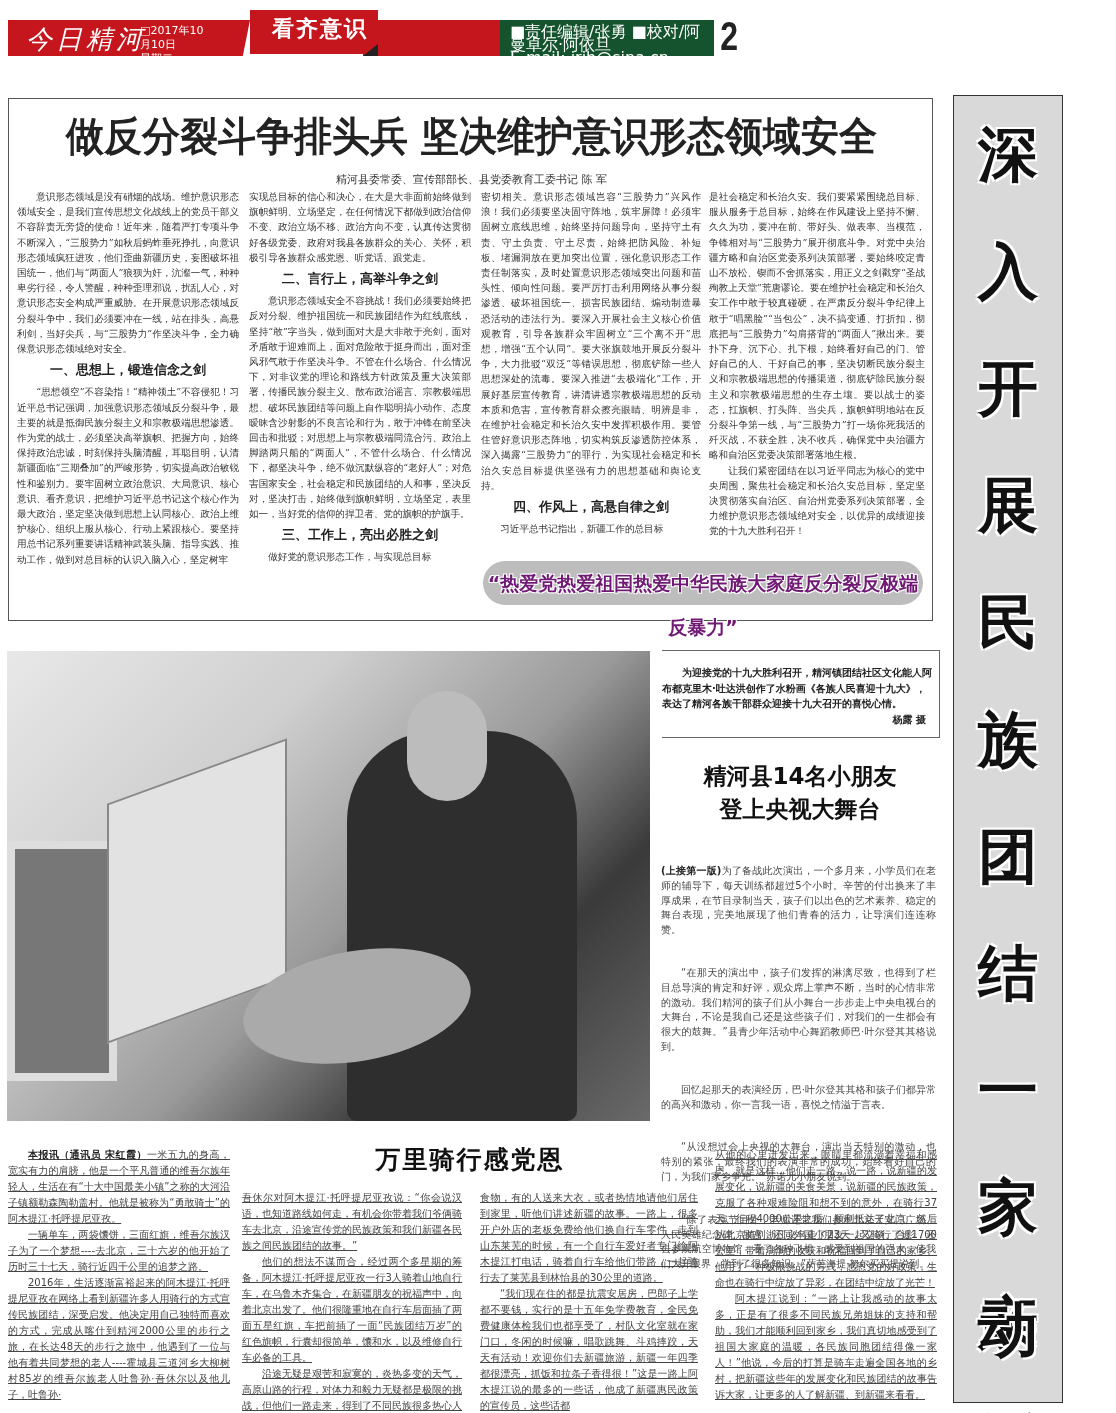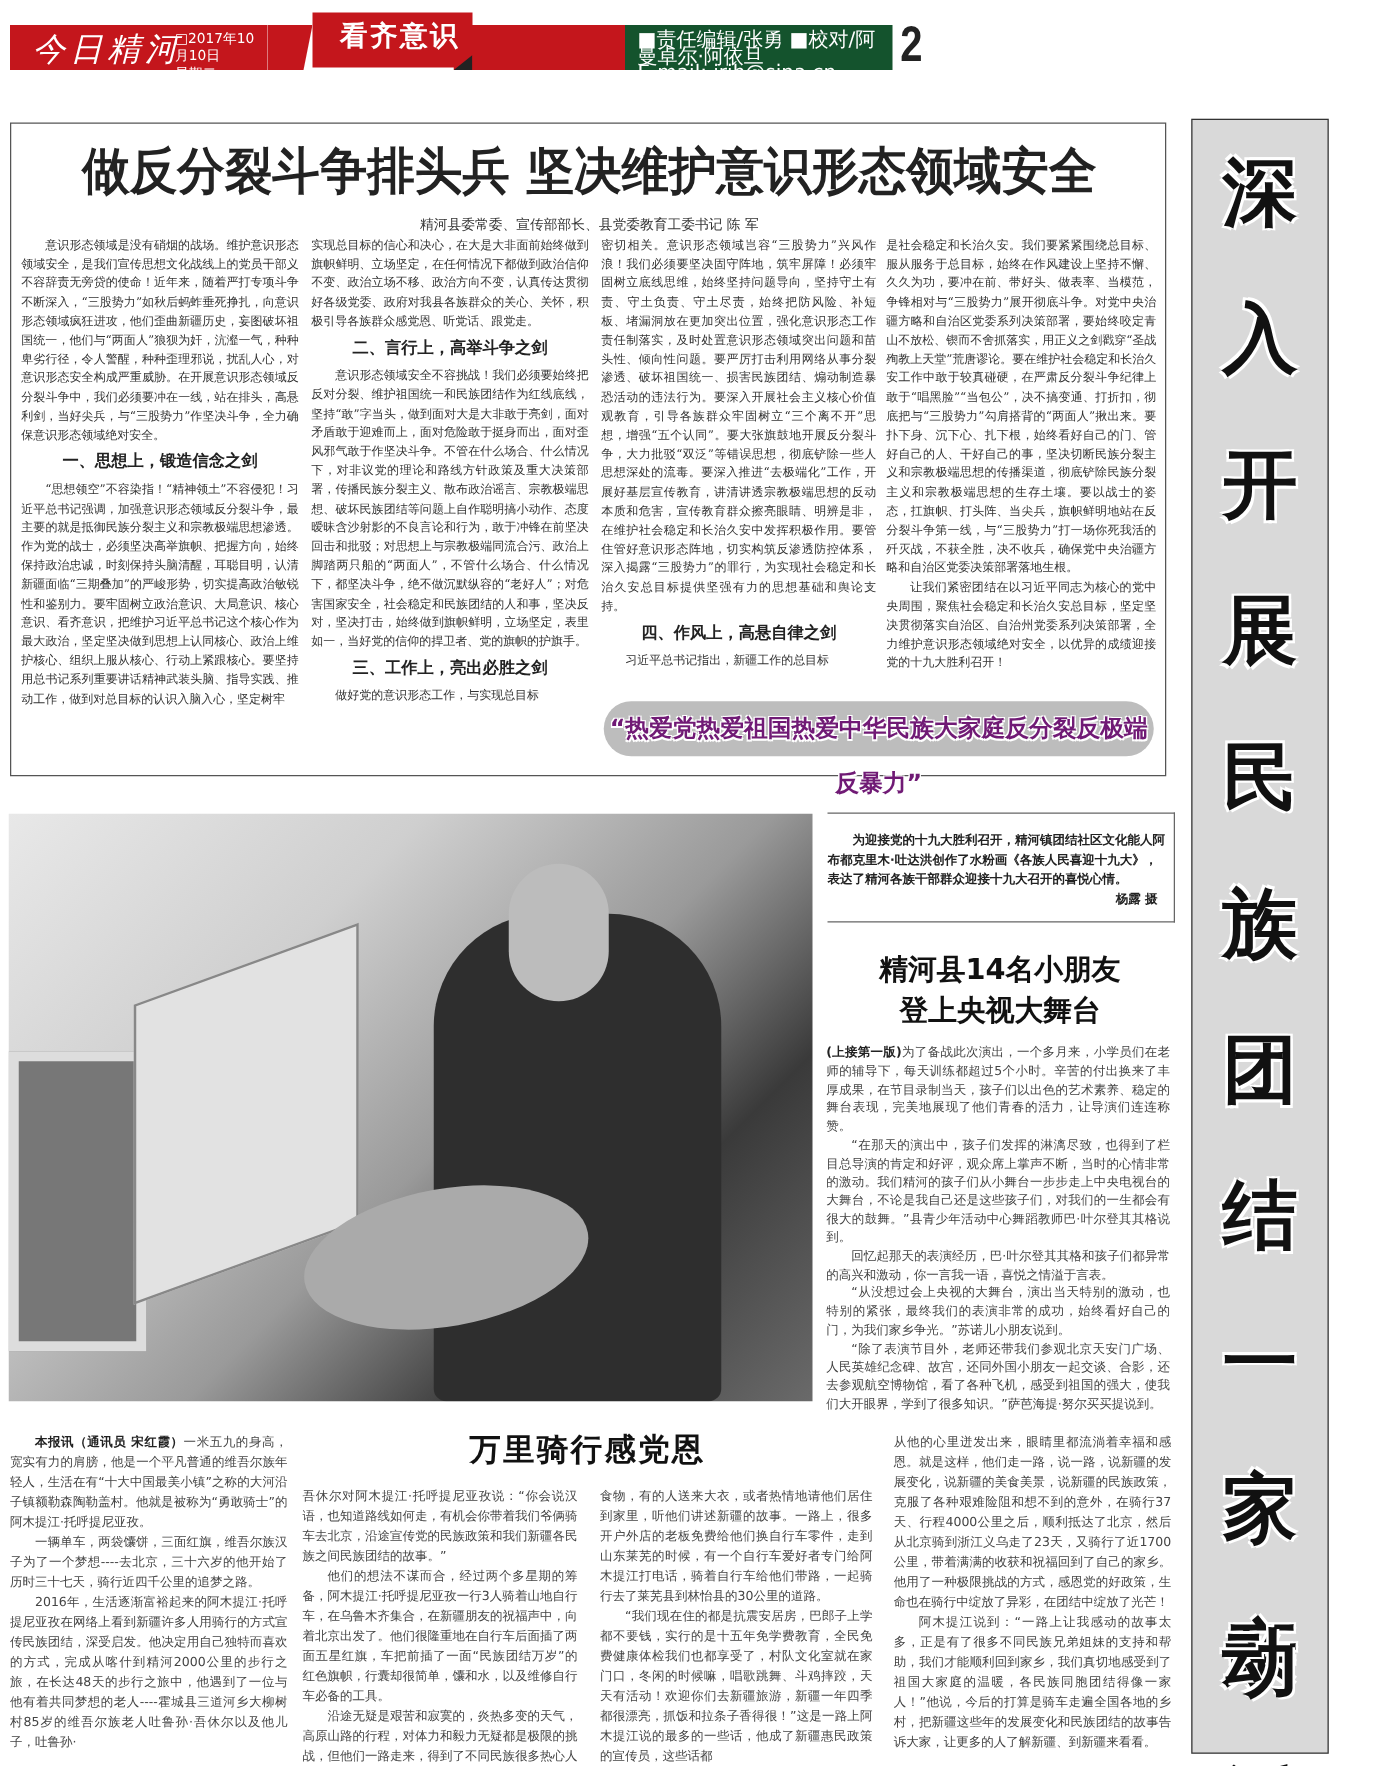--- a/index.html
+++ b/index.html
@@ -27,25 +27,25 @@
 .photo .easel{position:absolute;left:100px;top:120px;width:180px;height:240px;background:#e2e2e2;transform:skewY(-20deg);border:2px solid #888;}
 .photo .man{position:absolute;left:340px;top:80px;width:230px;height:390px;background:#2e2e2e;border-radius:90px 90px 10px 10px;}
 .photo .head{position:absolute;left:400px;top:40px;width:80px;height:110px;background:#bcbcbc;border-radius:40px;}
 .photo .palette{position:absolute;left:235px;top:300px;width:230px;height:110px;background:#aaa;border-radius:50%;transform:rotate(-10deg);}
 .photo .frame{position:absolute;left:0;top:190px;width:110px;height:240px;border:8px solid #ddd;background:#777;}
 .caption-box{position:absolute;left:662px;top:650px;width:278px;height:88px;border-right:1px solid #666;border-top:1px solid #666;border-bottom:1px solid #666;}
 .caption{position:absolute;left:662px;top:665px;width:272px;font-size:10px;line-height:15.5px;color:#222;font-weight:bold;text-indent:2em;}
 .caption .credit{float:right;margin-right:8px;}
 .story1-title{position:absolute;left:660px;top:760px;width:280px;text-align:center;font-weight:bold;font-size:23px;line-height:33px;color:#111;}
 .story1{position:absolute;left:661px;top:836px;width:275px;font-size:10px;line-height:14.8px;color:#444;text-align:justify;}
-.story1 p{text-indent:2em;}
+.story1 p{text-indent:2em;margin-top:28px;}
 .story1 .lead{font-weight:bold;color:#222;}
 .story2-title{position:absolute;left:230px;top:1143px;width:480px;text-align:center;font-weight:bold;font-size:25px;color:#111;letter-spacing:2px;}
 .s2col{position:absolute;font-size:10px;line-height:16px;color:#444;text-align:justify;}
-.s2col p{text-indent:2em;}
+.s2col p{text-indent:2em;text-decoration:underline;}
 .s2col .lead{font-weight:bold;color:#222;}
 </style>
 </head>
 <body>
 
 <div class="masthead">
   <span class="brand">今日精河</span>
   <div class="date">
     <div>□2017年10月10日</div>
     <div>星期二</div>

